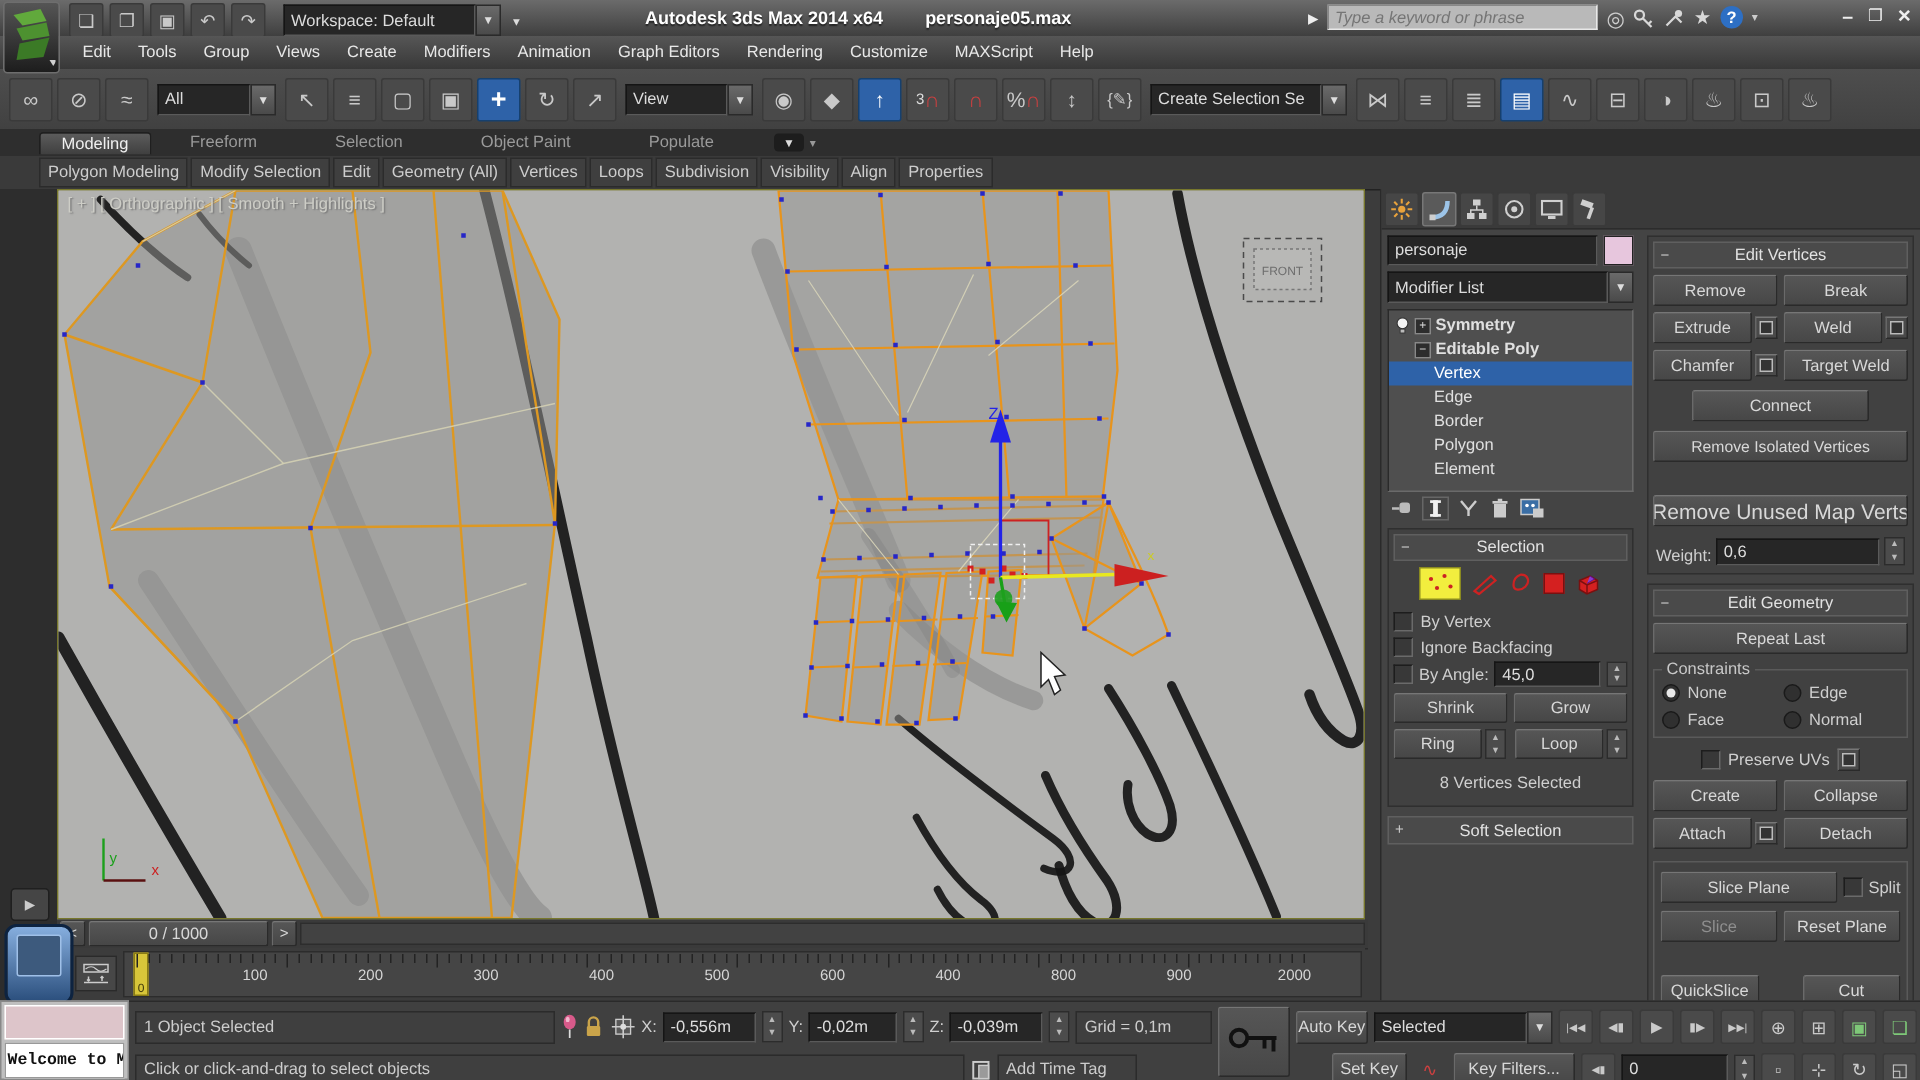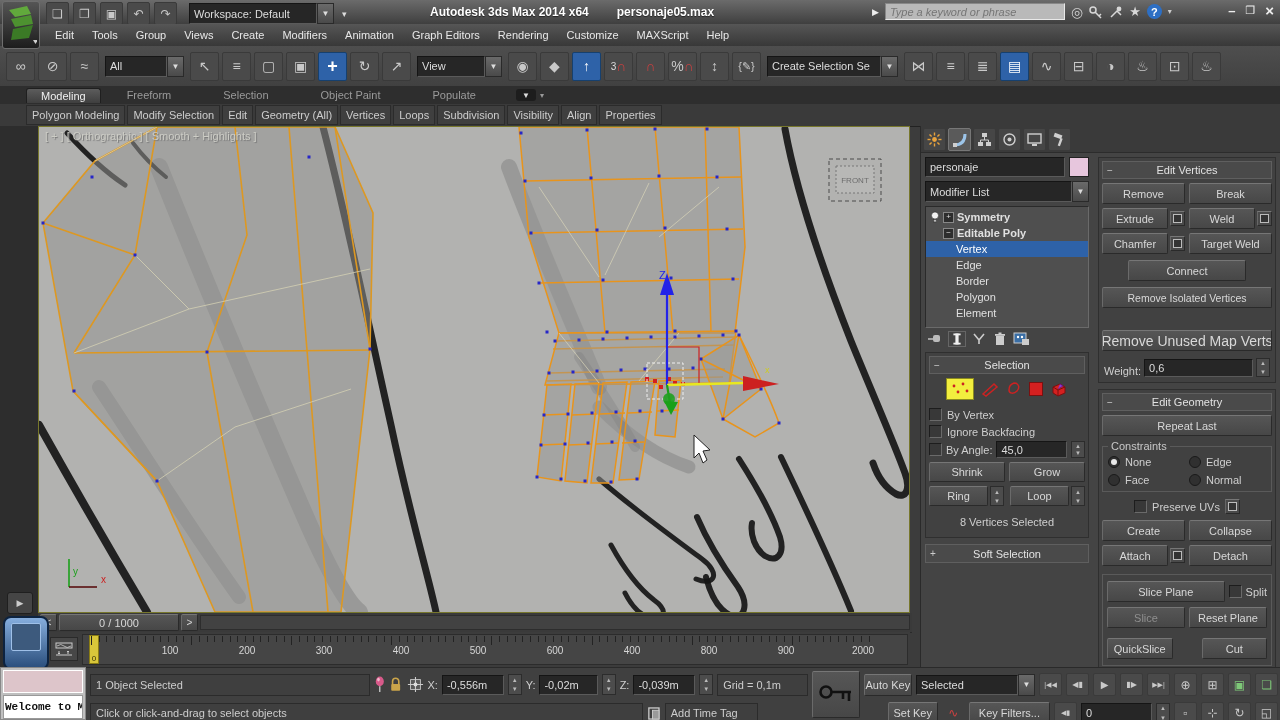--- a/index.html
+++ b/index.html
@@ -630,21 +630,21 @@
         <div class="groupbox" style="margin-top:8px;padding:6px 4px;">
           <div class="row" style="gap:4px;">
             <div class="btn" style="flex:1;height:19px;">Slice Plane</div>
             <span class="chk"></span>
             <span class="lbl">Split</span>
           </div>
           <div class="g2" style="margin-top:5px;">
             <div class="btn dim" style="height:19px;">Slice</div>
             <div class="btn" style="height:19px;">Reset Plane</div>
           </div>
-          <div class="g2" style="margin-top:10px;gap:29px;">
+          <div class="g2" style="margin-top:22px;gap:29px;">
             <div class="btn" style="height:19px;">QuickSlice</div>
             <div class="btn" style="height:19px;">Cut</div>
           </div>
         </div>
         <div class="g2" style="margin-top:7px;">
           <div class="row" style="gap:2px;">
               <div class="btn" style="flex:1;height:19px;">MSmooth</div>
               <span class="sq"></span>
             </div>
           <div class="row" style="gap:2px;">

